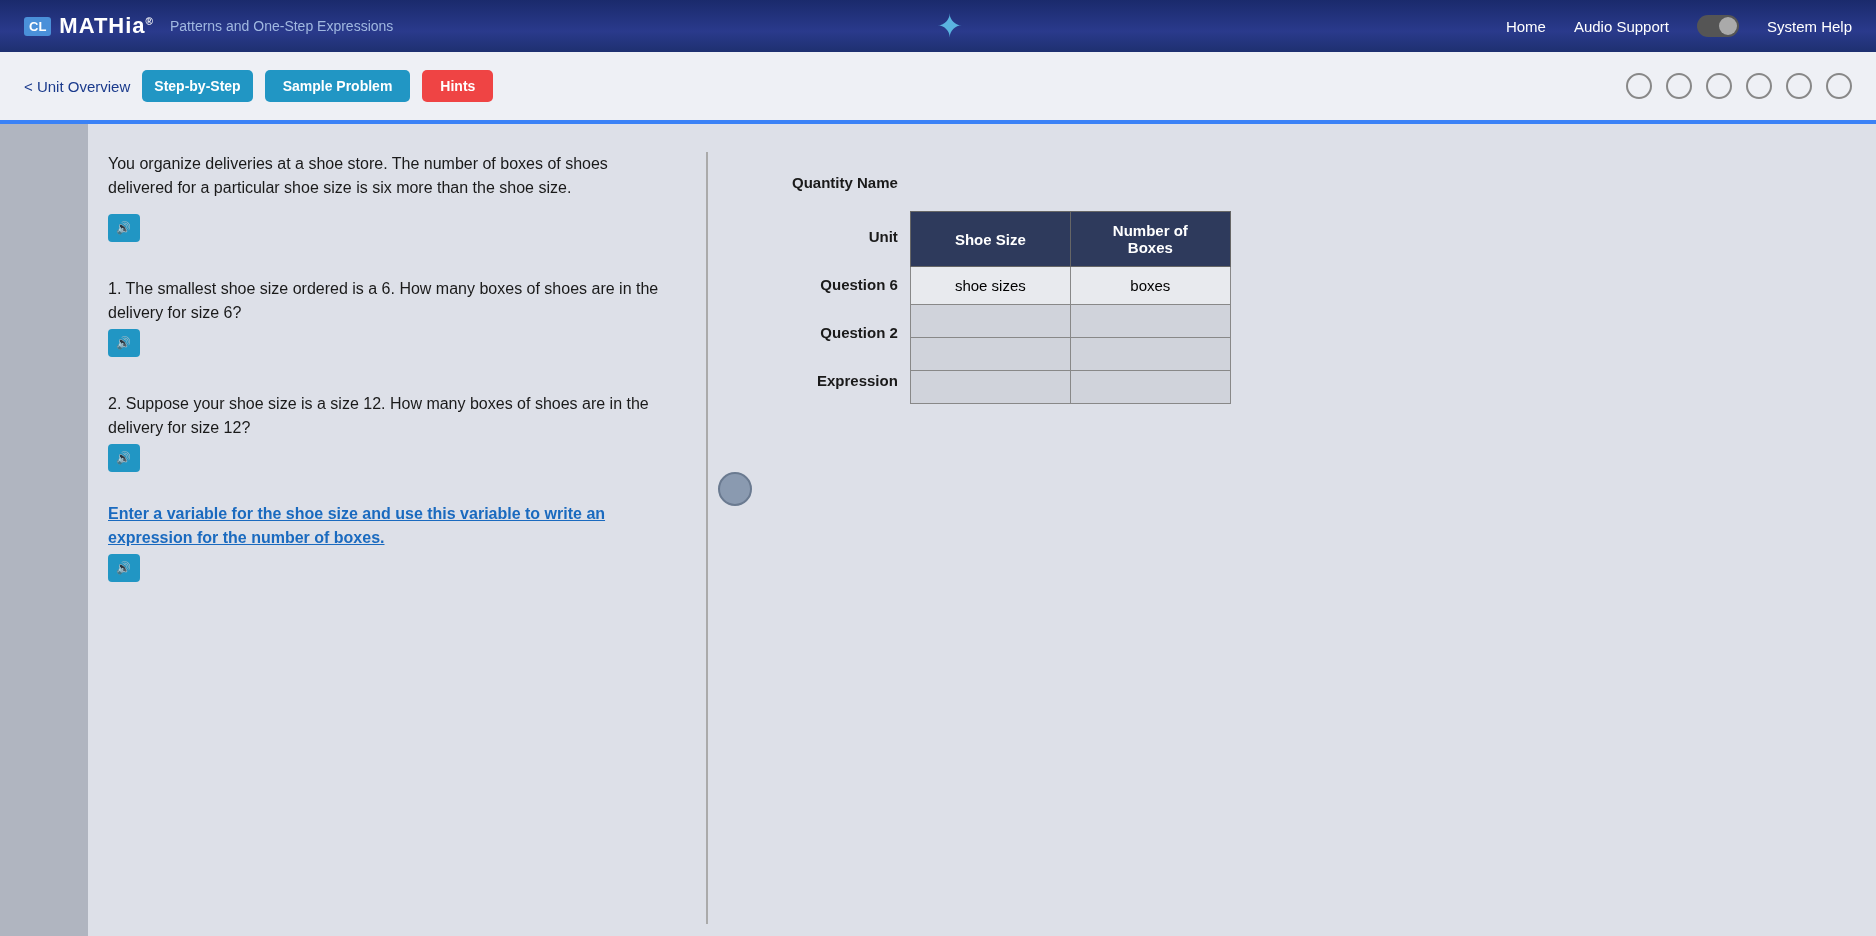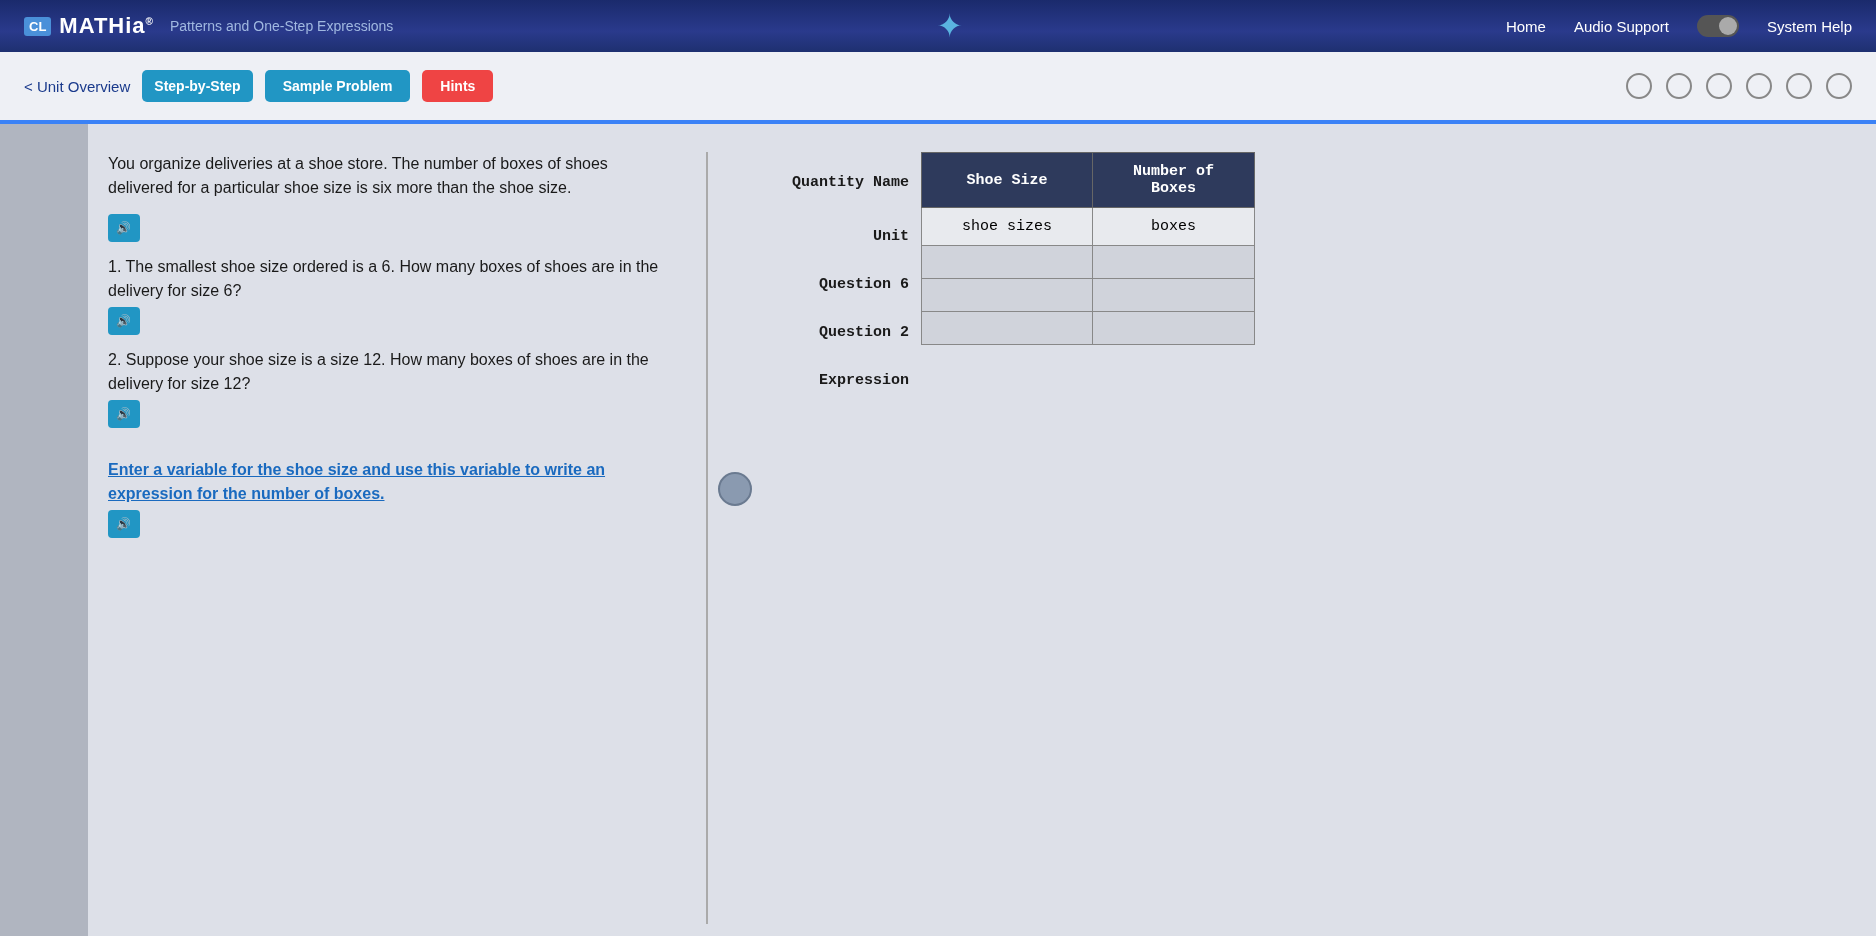--- a/index.html
+++ b/index.html
@@ -179,21 +179,21 @@
       background: #2196c4;
       color: white;
       width: 32px;
       height: 28px;
       border-radius: 4px;
       font-size: 12px;
       cursor: pointer;
       margin-top: 4px;
     }
     .question-block {
-      margin-top: 13px;
+      margin-top: 35px;
     }
     .question-text {
       font-size: 16px;
       color: #1a1a1a;
       line-height: 1.5;
     }
     .hint-text {
       color: #1a6abf;
       font-size: 16px;
       font-weight: bold;
@@ -218,22 +218,21 @@
       margin-top: 320px;
     }
 
     
     .table-panel {
       flex: 1;
       padding: 0 30px;
     }
     .table-wrapper {
       display: flex;
-      align-items: flex-start;
-      font-family: Liberation Mono, monospace;
+      align-items: flex-end;
     }
     .label-column {
       display: flex;
       flex-direction: column;
     }
     .label-cell {
       height: 48px;
       display: flex;
       align-items: center;
       justify-content: flex-end;

